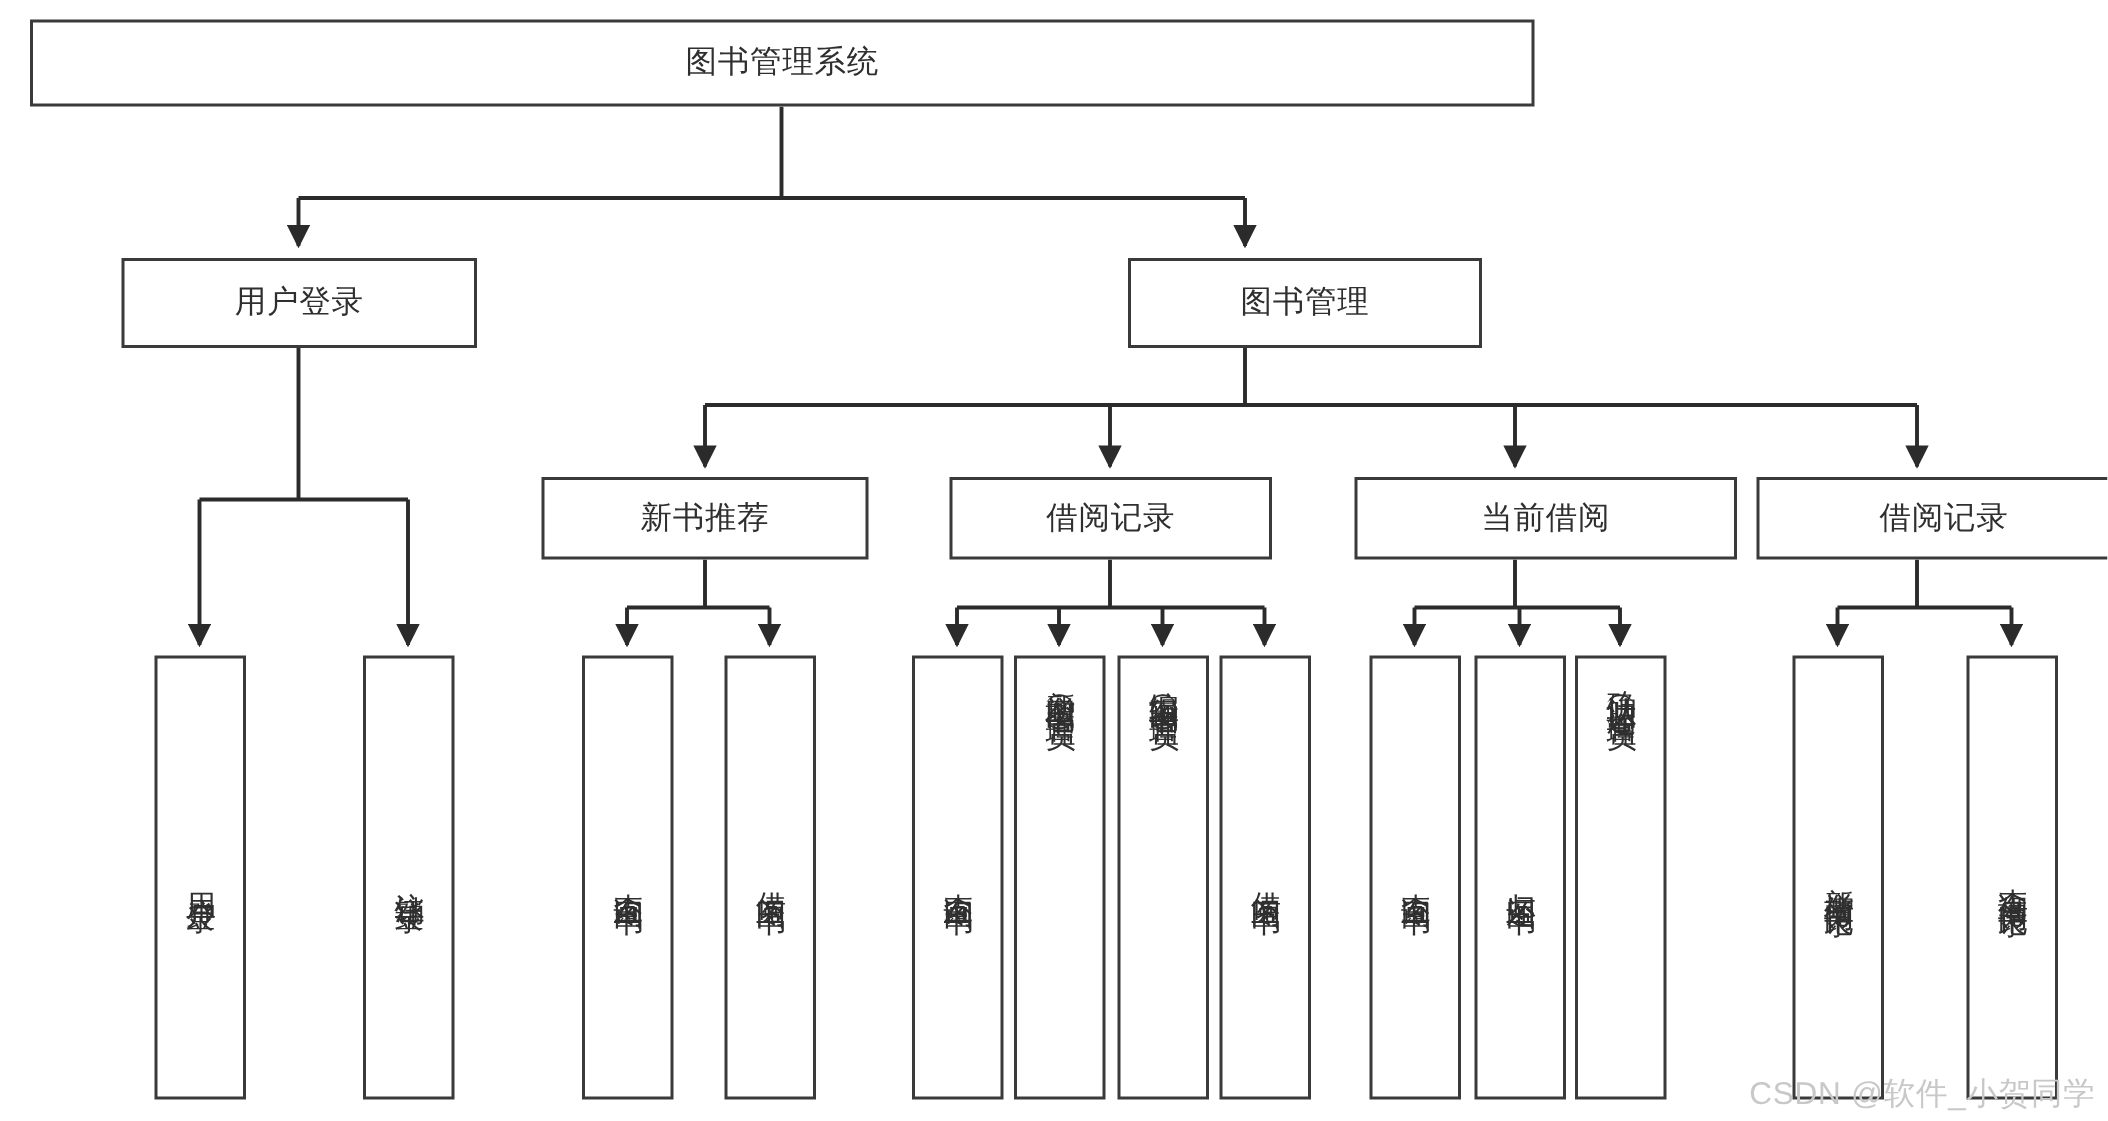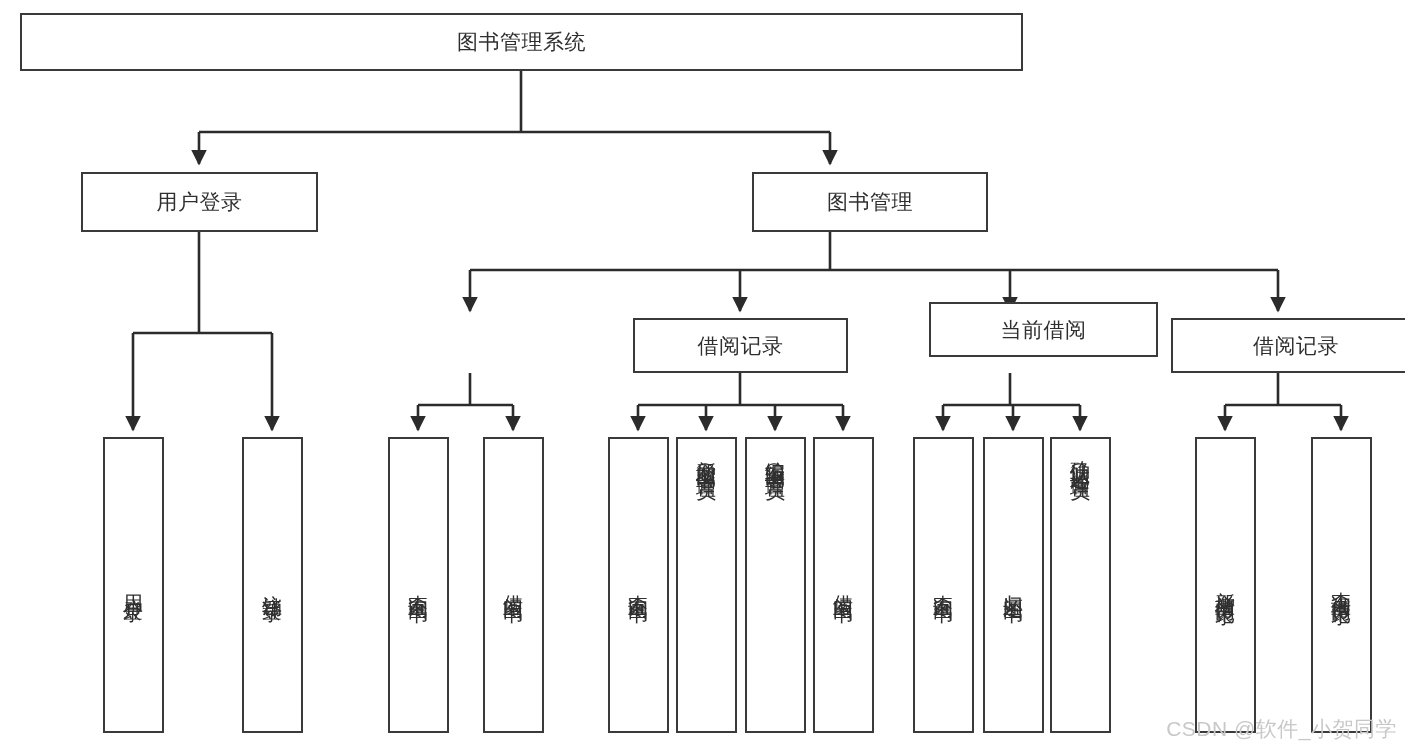--- a/index.html
+++ b/index.html
@@ -129,24 +129,27 @@
     <span>图书管理系统</span>
   </div>
 
   <div class="node h" style="left:81px; top:172px; width:237px; height:60px;">
     <span>用户登录</span>
   </div>
   <div class="node h" style="left:752px; top:172px; width:236px; height:60px;">
     <span>图书管理</span>
   </div>
 
+  <div class="node h" style="left:361px; top:318px; width:218px; height:55px;">
+    <span>新书推荐</span>
+  </div>
   <div class="node h" style="left:633px; top:318px; width:215px; height:55px;">
     <span>借阅记录</span>
   </div>
-  <div class="node h" style="left:903px; top:302px; width:229px; height:55px;margin-left:26px;">
+  <div class="node h" style="left:903px; top:318px; width:255px; height:55px;">
     <span>当前借阅</span>
   </div>
   <div class="node h" style="left:1171px; top:318px; width:250px; height:55px;">
     <span>借阅记录</span>
   </div>
 
   <div class="node leaf centered" style="left:103px; top:437px; width:61px; height:296px;">
     <span class="vtext">用户登录</span>
   </div>
   <div class="node leaf centered" style="left:242px; top:437px; width:61px; height:296px;">

